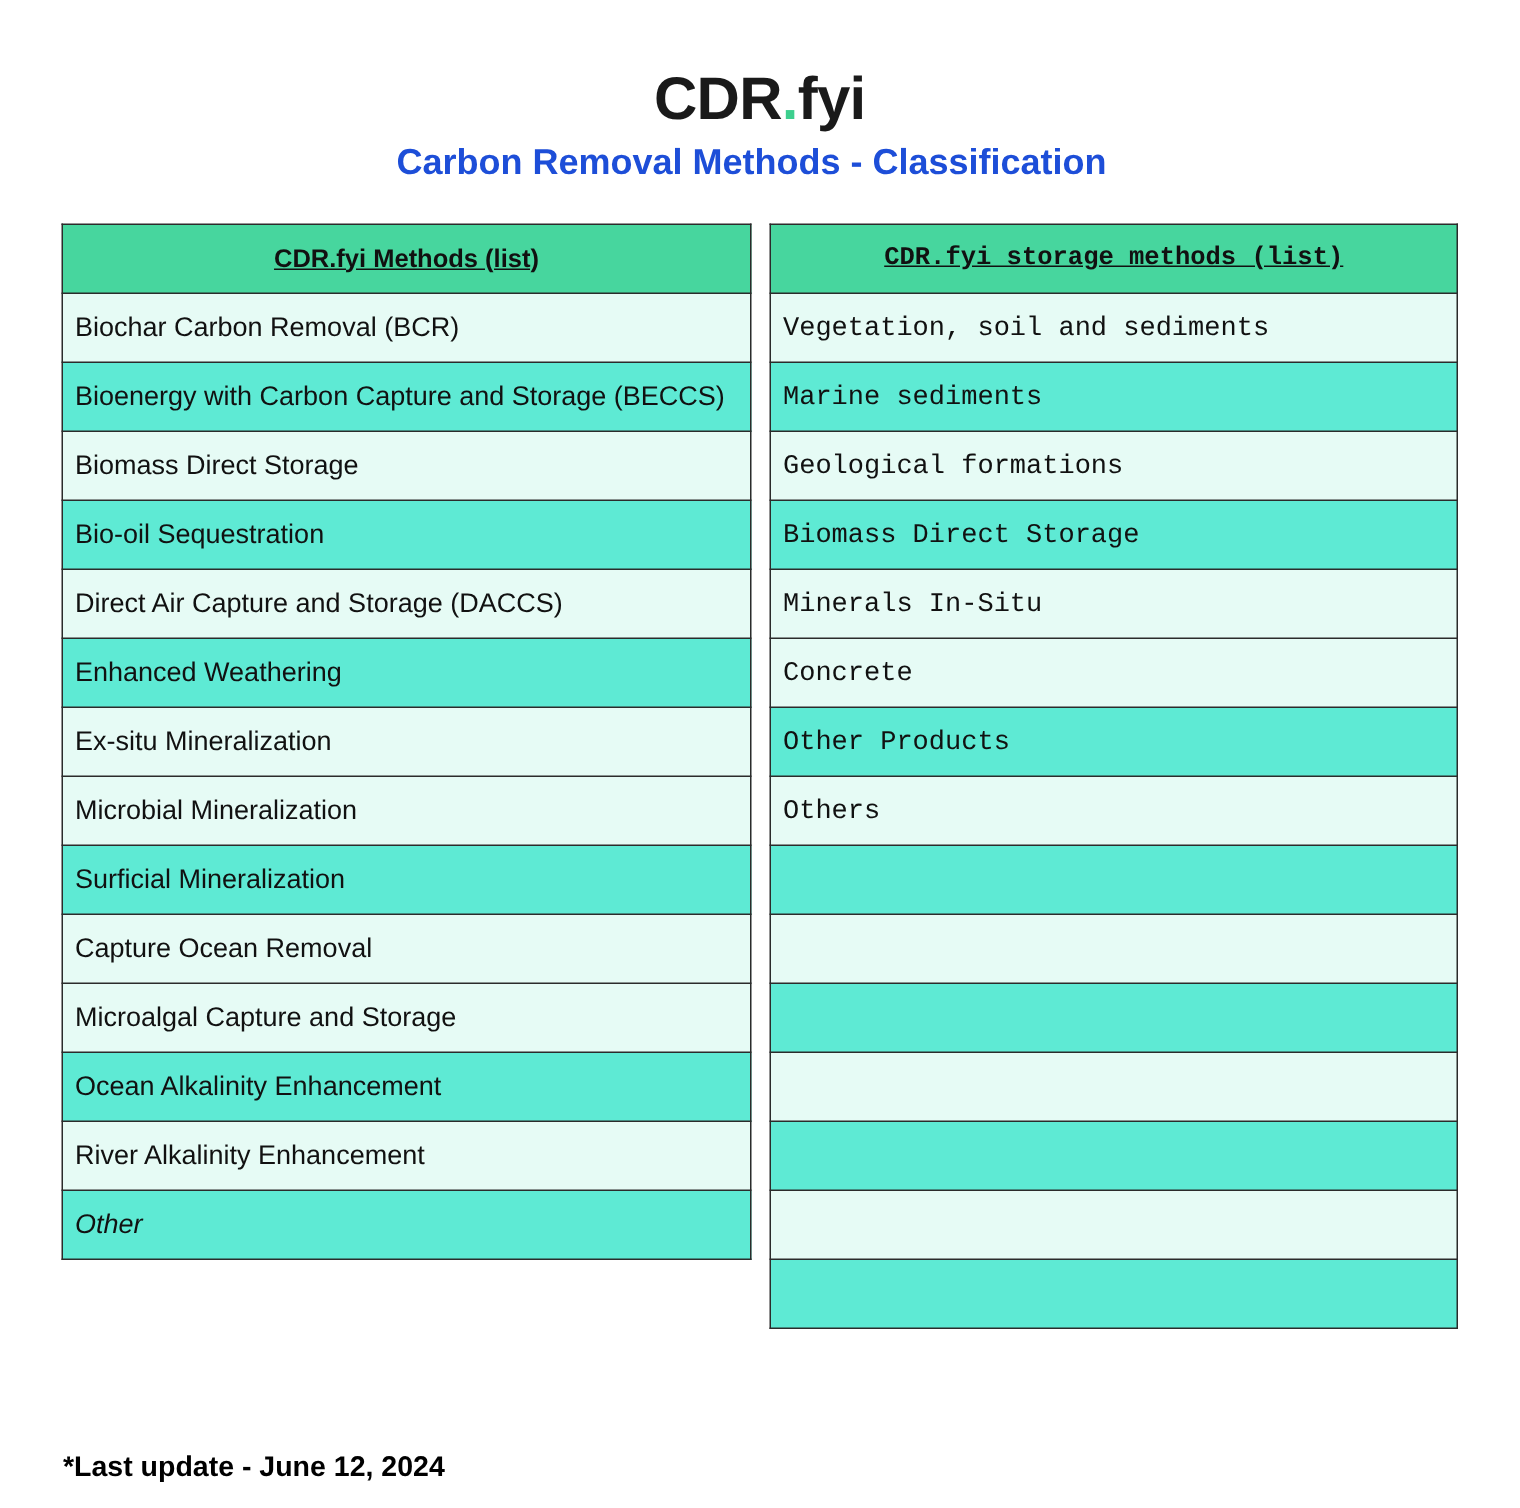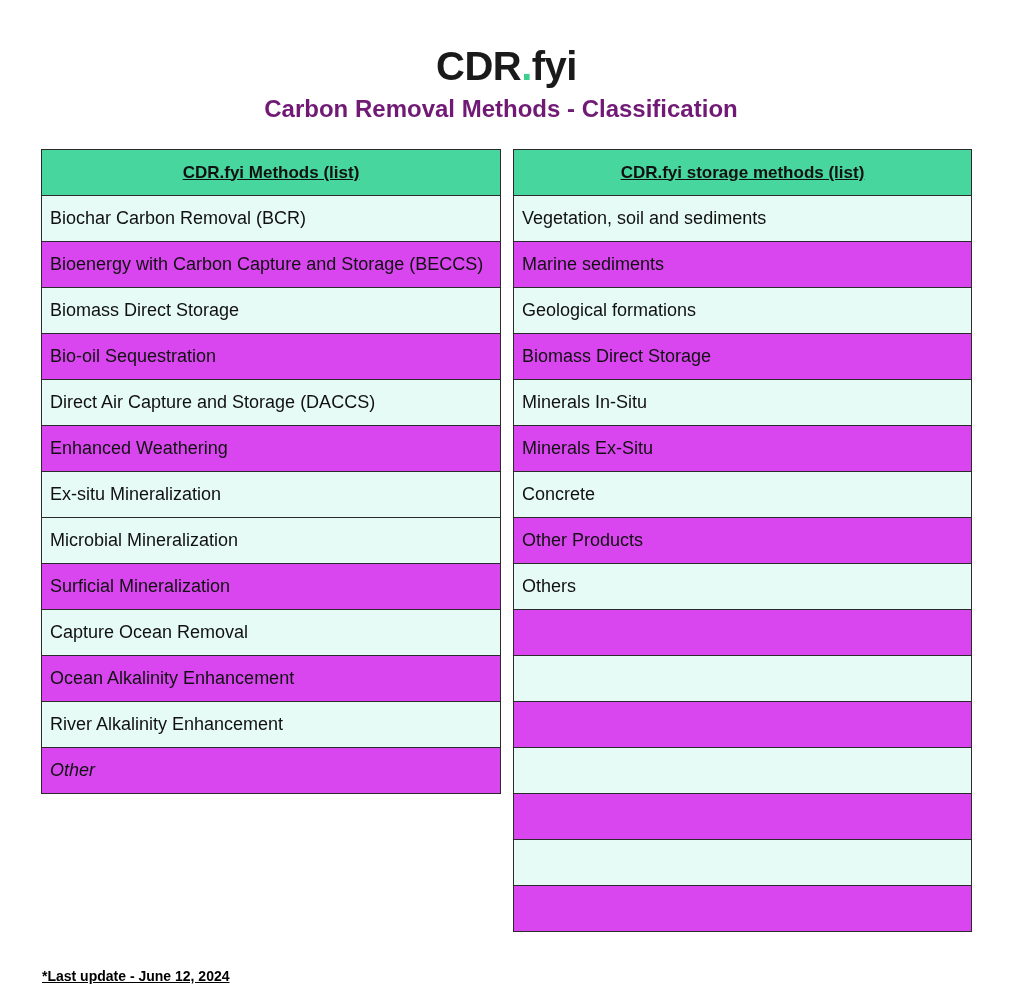--- a/index.html
+++ b/index.html
@@ -1,30 +1,30 @@
 <!DOCTYPE html>
 <html><head>
 <meta charset="utf-8">
 <style>
   html, body { margin:0; padding:0; background:#ffffff; }
   body { width:1013px; height:1005px; position:relative; font-family:"Liberation Sans", sans-serif; color:#111; overflow:hidden; }
   .logo { position:absolute; top:44px; left:0; width:1013px; text-align:center; font-size:40px; font-weight:bold; color:#1a1a1a; letter-spacing:-0.5px; line-height:44px; }
   .logo .dot { color:#3dcf8e; }
-  .title { position:absolute; top:94px; left:0; width:1002px; text-align:center; font-size:24px; font-weight:bold; color:#701a75; line-height:30px; }
+  .title { position:absolute; top:94px; left:0; width:1002px; text-align:center; font-size:24px; font-weight:bold; color:#1d4ed8; line-height:30px; }
   table.t { position:absolute; top:149px; border-collapse:collapse; table-layout:fixed; }
   table.t.left { left:41px; width:460px; }
-  table.t.right { left:513px; width:459px; }
+  table.t.right { left:513px; width:459px;font-family:Liberation Mono, monospace; }
   table.t th, table.t td { border:1px solid #2b2b2b; height:46px; padding:0 8px; box-sizing:border-box; font-size:18px; }
   table.t th { background:#47d69e; text-align:center; font-weight:bold; font-size:17px; }
   table.t th span { text-decoration:underline; }
   table.t td { text-align:left; color:#111; }
   table.t tr.odd td { background:#e6fbf5; }
-  table.t tr.even td { background:#d946ef;margin-top:12px; }
+  table.t tr.even td { background:#5eead4;margin-top:12px; }
   td.italic { font-style:italic; }
-  .footer { position:absolute; top:968px; left:42px; font-size:14px; font-weight:bold; color:#000;text-decoration:underline; }
+  .footer { position:absolute; top:968px; left:42px; font-size:19px; font-weight:bold; color:#000; }
 </style>
 </head>
 <body>
 
 <div class="logo"><span>CDR</span><span class="dot">.</span><span>fyi</span></div>
 
 <div class="title">Carbon Removal Methods - Classification</div>
 
 <table class="t left">
   <thead>
@@ -56,20 +56,23 @@
       </tr>
     <tr class="odd">
         <td>Microbial Mineralization</td>
       </tr>
     <tr class="even">
         <td>Surficial Mineralization</td>
       </tr>
     <tr class="odd">
         <td>Capture Ocean Removal</td>
       </tr>
+    <tr class="odd">
+        <td>Microalgal Capture and Storage</td>
+      </tr>
     <tr class="even">
         <td>Ocean Alkalinity Enhancement</td>
       </tr>
     <tr class="odd">
         <td>River Alkalinity Enhancement</td>
       </tr>
     <tr class="even">
         <td class="italic">Other</td>
       </tr>
   </tbody>
@@ -89,23 +92,20 @@
         <td>Marine sediments</td>
       </tr>
     <tr class="odd">
         <td>Geological formations</td>
       </tr>
     <tr class="even">
         <td>Biomass Direct Storage</td>
       </tr>
     <tr class="odd">
         <td>Minerals In-Situ</td>
-      </tr>
-    <tr class="even">
-        <td>Minerals Ex-Situ</td>
       </tr>
     <tr class="odd">
         <td>Concrete</td>
       </tr>
     <tr class="even">
         <td>Other Products</td>
       </tr>
     <tr class="odd">
         <td>Others</td>
       </tr>

